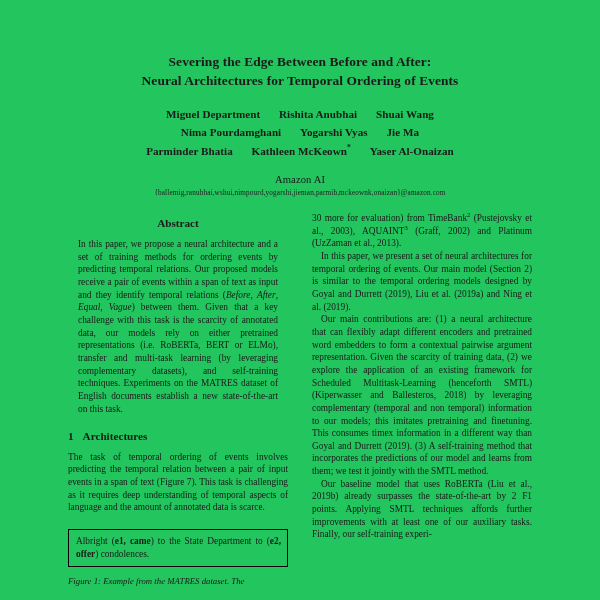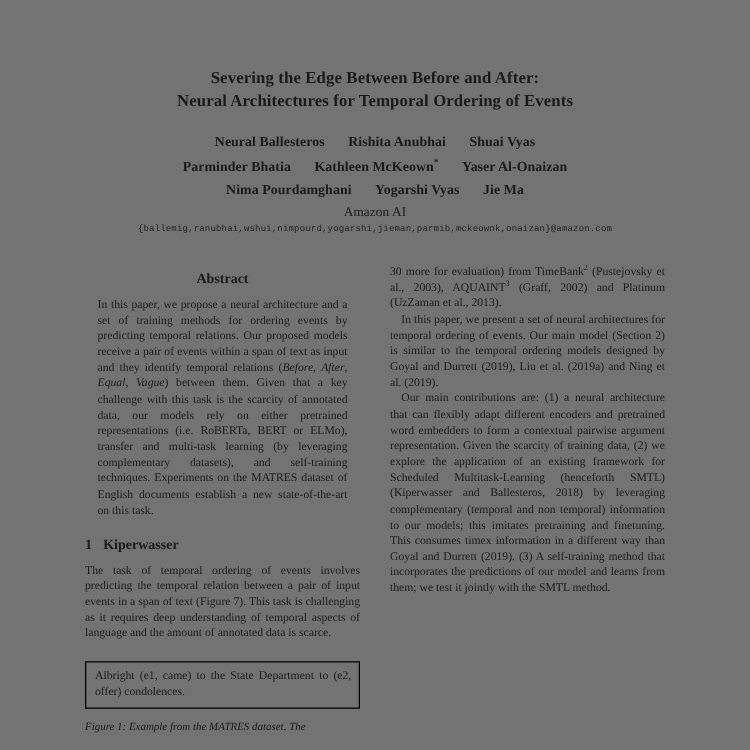--- a/index.html
+++ b/index.html
@@ -15,21 +15,21 @@
     font-family: "Liberation Serif", "DejaVu Serif", serif;
     color: #1a1a1a;
     -webkit-font-smoothing: antialiased;
   }
   .page {
     position: relative;
     width: 600px;
     height: 600px;
     box-sizing: border-box;
     padding: 0;
-    background: #737373;
+    background: #22c55e;
   }
 
   
   .title-block {
     padding: 52px 62px 0 62px;
     text-align: center;
   }
   .paper-title {
     font-size: 13.4px;
     font-weight: bold;
@@ -50,30 +50,30 @@
   }
   .author-row { display: block; white-space: nowrap; }
   .author-name { display: inline-block; }
   .author-row .author-name + .author-name { margin-left: 16px; }
   .sup-star {
     font-size: 7.6px;
     vertical-align: super;
     font-weight: bold;
   }
   .affiliation {
-    margin-top: 3px;
+    margin-top: 13px;
     text-align: center;
     font-size: 10.6px;
     font-weight: normal;
     letter-spacing: 0.1px;
   }
   .emails {
     margin-top: 4px;
     text-align: center;
-    font-family: Liberation Mono, monospace;
+    font-family: Liberation Serif, serif;
     font-size: 7.2px;
     letter-spacing: 0.15px;
     color: #222;
     white-space: nowrap;
   }
 
   
   .columns {
     position: absolute;
     top: 212px;
@@ -113,21 +113,21 @@
     margin: 0;
     font-size: 9.35px;
     line-height: 1.355;
     text-align: justify;
     text-justify: inter-word;
     hyphens: manual;
   }
   p.para + p.para { text-indent: 9px; }
   p.para.noindent { text-indent: 0; }
   .it { font-style: italic; }
-  .bd { font-weight: normal; }
+  .bd { font-weight: bold; }
   sup {
     font-size: 6.6px;
     vertical-align: super;
     line-height: 0;
   }
   .gap-md { height: 15px; }
 
   
   .figure-box {
     border: 1px solid #000000;
@@ -150,53 +150,53 @@
 <div class="page">
 
   <div class="title-block">
     <h1 class="paper-title">
       <span class="tline">Severing the Edge Between Before and After:</span>
       <span class="tline">Neural Architectures for Temporal Ordering of Events</span>
     </h1>
 
     <div class="authors">
       <span class="author-row">
-        <span class="author-name">Neural Ballesteros</span>
+        <span class="author-name">Miguel Department</span>
         <span class="author-name">Rishita Anubhai</span>
-        <span class="author-name">Shuai Vyas</span>
+        <span class="author-name">Shuai Wang</span>
+      </span>
+      <span class="author-row">
+        <span class="author-name">Nima Pourdamghani</span>
+        <span class="author-name">Yogarshi Vyas</span>
+        <span class="author-name">Jie Ma</span>
       </span>
       <span class="author-row">
         <span class="author-name">Parminder Bhatia</span>
         <span class="author-name"><span>Kathleen McKeown</span><span class="sup-star">*</span></span>
         <span class="author-name">Yaser Al-Onaizan</span>
       </span>
-      <span class="author-row">
-        <span class="author-name">Nima Pourdamghani</span>
-        <span class="author-name">Yogarshi Vyas</span>
-        <span class="author-name">Jie Ma</span>
-      </span>
     </div>
 
     <div class="affiliation">Amazon AI</div>
     <div class="emails">{ballemig,ranubhai,wshui,nimpourd,yogarshi,jieman,parmib,mckeownk,onaizan}@amazon.com</div>
   </div>
 
   <div class="columns">
 
     <div class="col col-left">
 
       <div class="abstract-head">Abstract</div>
 
       <div class="abstract-body">
         <p class="para noindent"><span>In this paper, we propose a neural architecture and a set of training methods for ordering events by predicting temporal relations. Our proposed models receive a pair of events within a span of text as input and they identify temporal relations (</span><span class="it">Before</span><span>, </span><span class="it">After</span><span>, </span><span class="it">Equal</span><span>, </span><span class="it">Vague</span><span>) between them. Given that a key challenge with this task is the scarcity of annotated data, our models rely on either pretrained representations (i.e. RoBERTa, BERT or ELMo), transfer and multi-task learning (by leveraging complementary datasets), and self-training techniques.  Experiments on the MATRES dataset of English documents establish a new state-of-the-art on this task.</span></p>
       </div>
 
       <div class="gap-md"></div>
 
-      <h2 class="section-head"><span class="secnum">1</span><span>Kiperwasser</span></h2>
+      <h2 class="section-head"><span class="secnum">1</span><span>Architectures</span></h2>
 
       <p class="para noindent">The task of temporal ordering of events involves predicting the temporal relation between a pair of input events in a span of text (Figure 7). This task is challenging as it requires deep understanding of temporal aspects of language and the amount of annotated data is scarce.</p>
 
       <div class="gap-md"></div>
 
       <div class="figure-box">
         <p class="para"><span>Albright (</span><span class="bd">e1, came</span><span>) to the State Department to (</span><span class="bd">e2, offer</span><span>) condolences.</span></p>
       </div>
 
       <p class="figure-caption">Figure 1: Example from the MATRES dataset. The</p>
@@ -204,17 +204,18 @@
     </div>
 
     <div class="col col-right">
 
       <p class="para noindent"><span>30 more for evaluation) from TimeBank</span><sup>2</sup><span> (Pustejovsky et al., 2003), AQUAINT</span><sup>3</sup><span> (Graff, 2002) and Platinum (UzZaman et al., 2013).</span></p>
 
       <p class="para">In this paper, we present a set of neural architectures for temporal ordering of events. Our main model (Section 2) is similar to the temporal ordering models designed by Goyal and Durrett (2019), Liu et al. (2019a) and Ning et al. (2019).</p>
 
       <p class="para">Our main contributions are: (1) a neural architecture that can flexibly adapt different encoders and pretrained word embedders to form a contextual pairwise argument representation. Given the scarcity of training data, (2) we explore the application of an existing framework for Scheduled Multitask-Learning (henceforth SMTL) (Kiperwasser and Ballesteros, 2018) by leveraging complementary (temporal and non temporal) information to our models; this imitates pretraining and finetuning. This consumes timex information in a different way than Goyal and Durrett (2019). (3) A self-training method that incorporates the predictions of our model and learns from them; we test it jointly with the SMTL method.</p>
 
+      <p class="para">Our baseline model that uses RoBERTa (Liu et al., 2019b) already surpasses the state-of-the-art by 2 F1 points.  Applying SMTL techniques affords further improvements with at least one of our auxiliary tasks. Finally, our self-training experi-</p>
 
     </div>
 
   </div>
 </div>
 
 </body></html>

